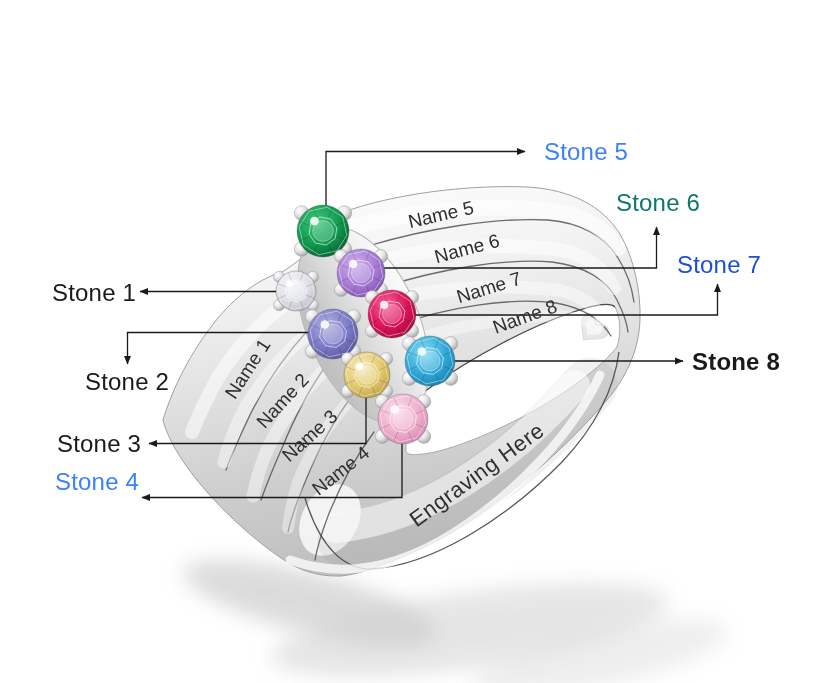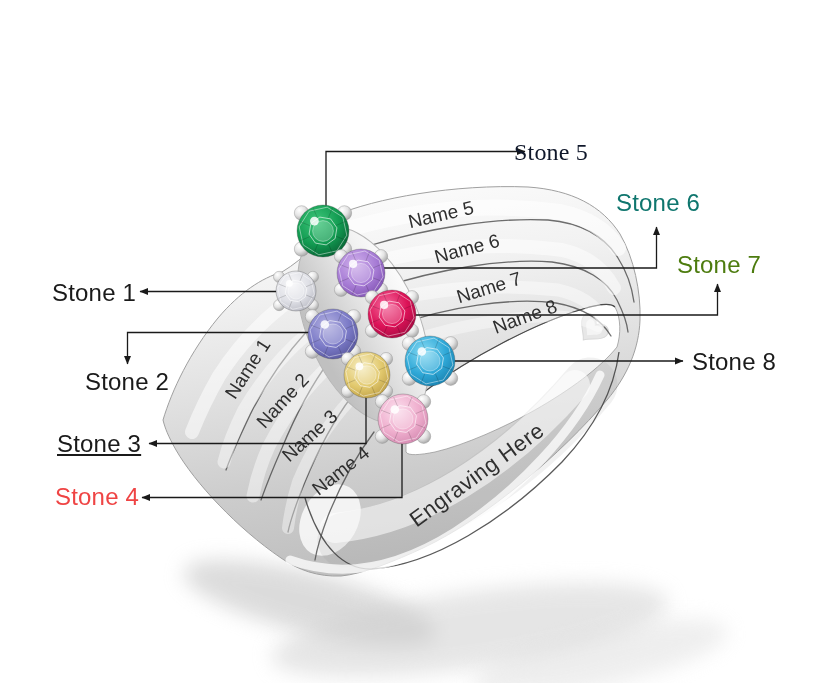--- a/index.html
+++ b/index.html
@@ -317,26 +317,26 @@
           <line x1="435.2" y1="348.3" x2="438.9" y2="339.0" stroke="rgba(0,0,0,0.16)" stroke-width="1"></line>
           <line x1="442.7" y1="355.6" x2="451.9" y2="351.7" stroke="rgba(0,0,0,0.16)" stroke-width="1"></line>
           <circle cx="430" cy="361" r="10" fill="rgba(255,255,255,0.22)" stroke="rgba(255,255,255,0.45)" stroke-width="0.8"></circle>
           <circle cx="421.8" cy="351.5" r="4.3" fill="#ffffff" opacity="0.85"></circle>
         </g>
       </g>
 </svg>
 
 <div class="callout" style="left: 52px; top: 281px; color: rgb(26, 26, 26); text-align: right;">Stone 1</div>
 <div class="callout" style="left: 85px; top: 370px; color: rgb(26, 26, 26);">Stone 2</div>
-<div class="callout" style="left: 57px; top: 432px; color: rgb(26, 26, 26); text-decoration: underline;">Stone 3</div>
-<div class="callout" style="left: 55px; top: 485px; color: #ef4444;">Stone 4</div>
-<div class="callout" style="left: 514px; top: 140px; color: #0f172a; font-family: Liberation Serif, serif;">Stone 5</div>
+<div class="callout" style="left: 57px; top: 432px; color: rgb(26, 26, 26);">Stone 3</div>
+<div class="callout" style="left: 55px; top: 470px; color: #3b82f6;">Stone 4</div>
+<div class="callout" style="left: 544px; top: 140px; color: #3b82f6;">Stone 5</div>
 <div class="callout" style="left: 616px; top: 191px; color: #0f766e;">Stone 6</div>
-<div class="callout" style="left: 677px; top: 253px; color: #4d7c0f;">Stone 7</div>
-<div class="callout" style="left: 692px; top: 350px; color: rgb(26, 26, 26);">Stone 8</div>
+<div class="callout" style="left: 677px; top: 253px; color: #1d4ed8;">Stone 7</div>
+<div class="callout" style="left: 692px; top: 350px; color: rgb(26, 26, 26); font-weight: bold;">Stone 8</div>
 
 <div class="engrave name" style="left: 248px; top: 369px; transform: translate(-50%, -50%) rotate(-57deg); color: rgb(47, 47, 47);">Name 1</div>
 <div class="engrave name" style="left: 283px; top: 401px; transform: translate(-50%, -50%) rotate(-47deg); color: rgb(47, 47, 47);">Name 2</div>
 <div class="engrave name" style="left: 310px; top: 436px; transform: translate(-50%, -50%) rotate(-42deg); color: rgb(47, 47, 47);">Name 3</div>
 <div class="engrave name" style="left: 341px; top: 471px; transform: translate(-50%, -50%) rotate(-38deg); color: rgb(47, 47, 47);">Name 4</div>
 <div class="engrave name" style="left: 441px; top: 215px; transform: translate(-50%, -50%) rotate(-13deg); color: rgb(47, 47, 47);">Name 5</div>
 <div class="engrave name" style="left: 467px; top: 249px; transform: translate(-50%, -50%) rotate(-15deg); color: rgb(47, 47, 47);">Name 6</div>
 <div class="engrave name" style="left: 489px; top: 288px; transform: translate(-50%, -50%) rotate(-17deg); color: rgb(47, 47, 47);">Name 7</div>
 <div class="engrave name" style="left: 525px; top: 317px; transform: translate(-50%, -50%) rotate(-20deg); color: rgb(47, 47, 47);">Name 8</div>
 

